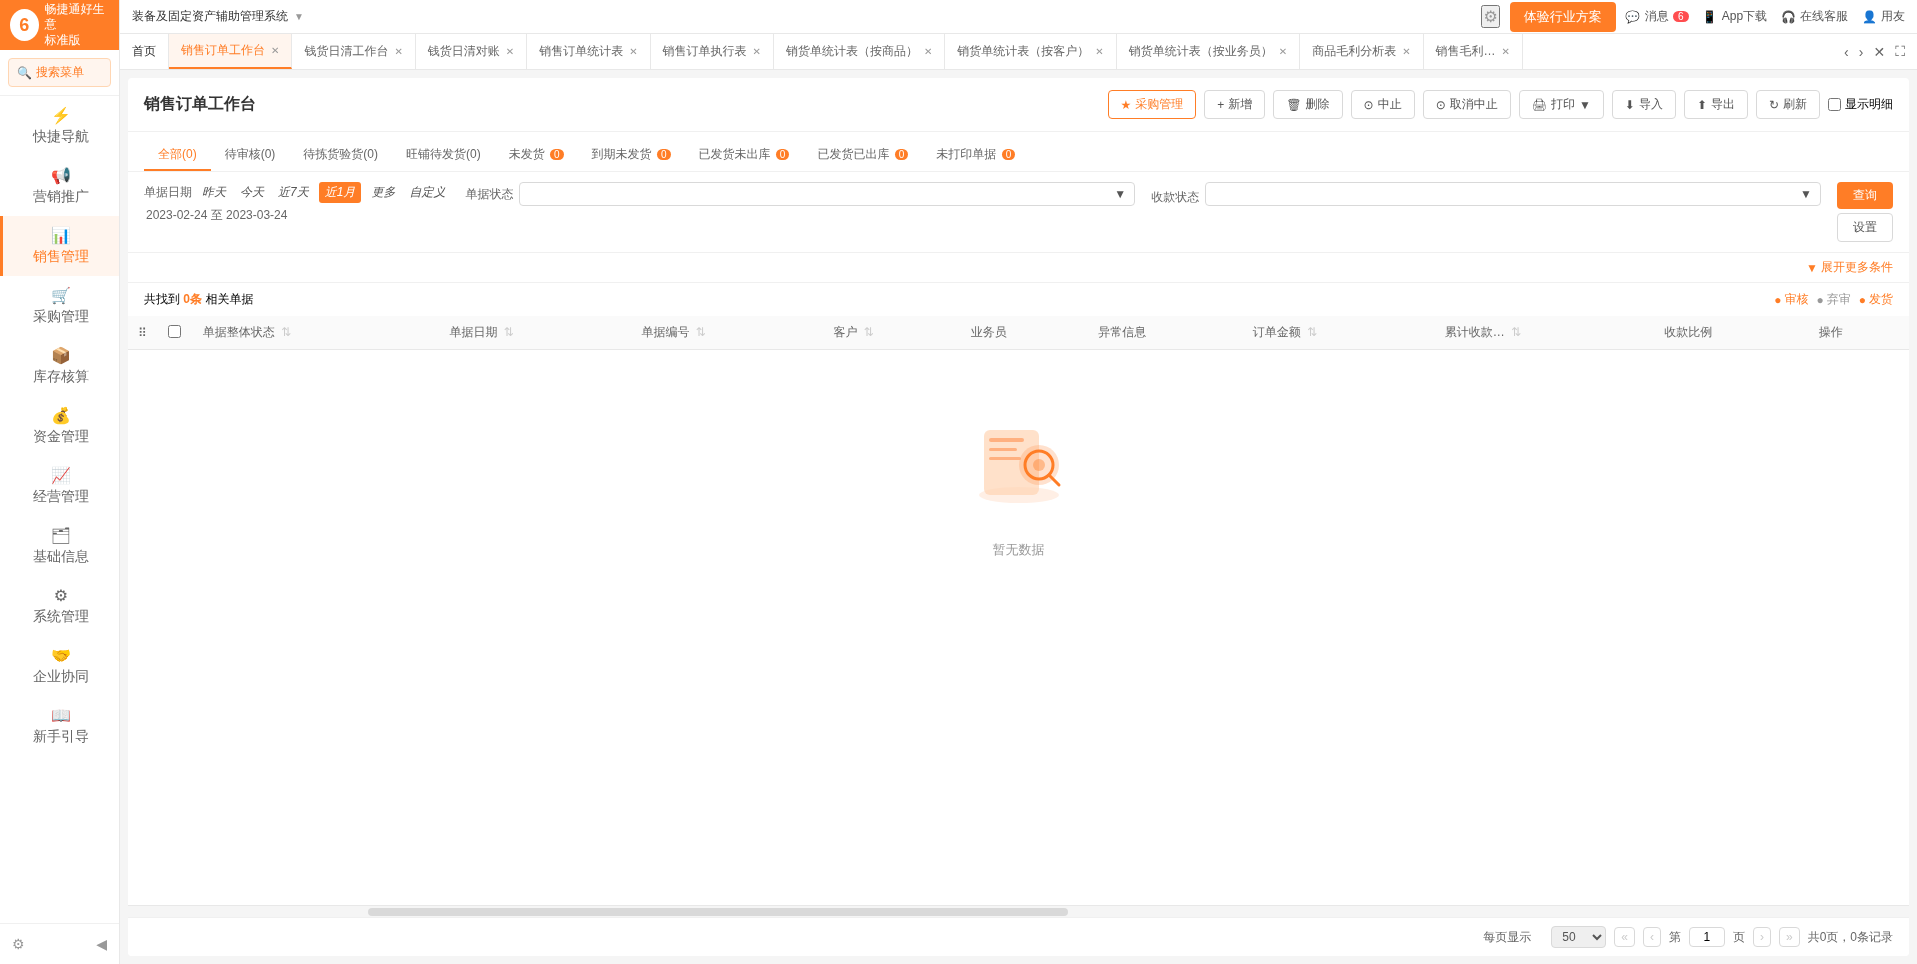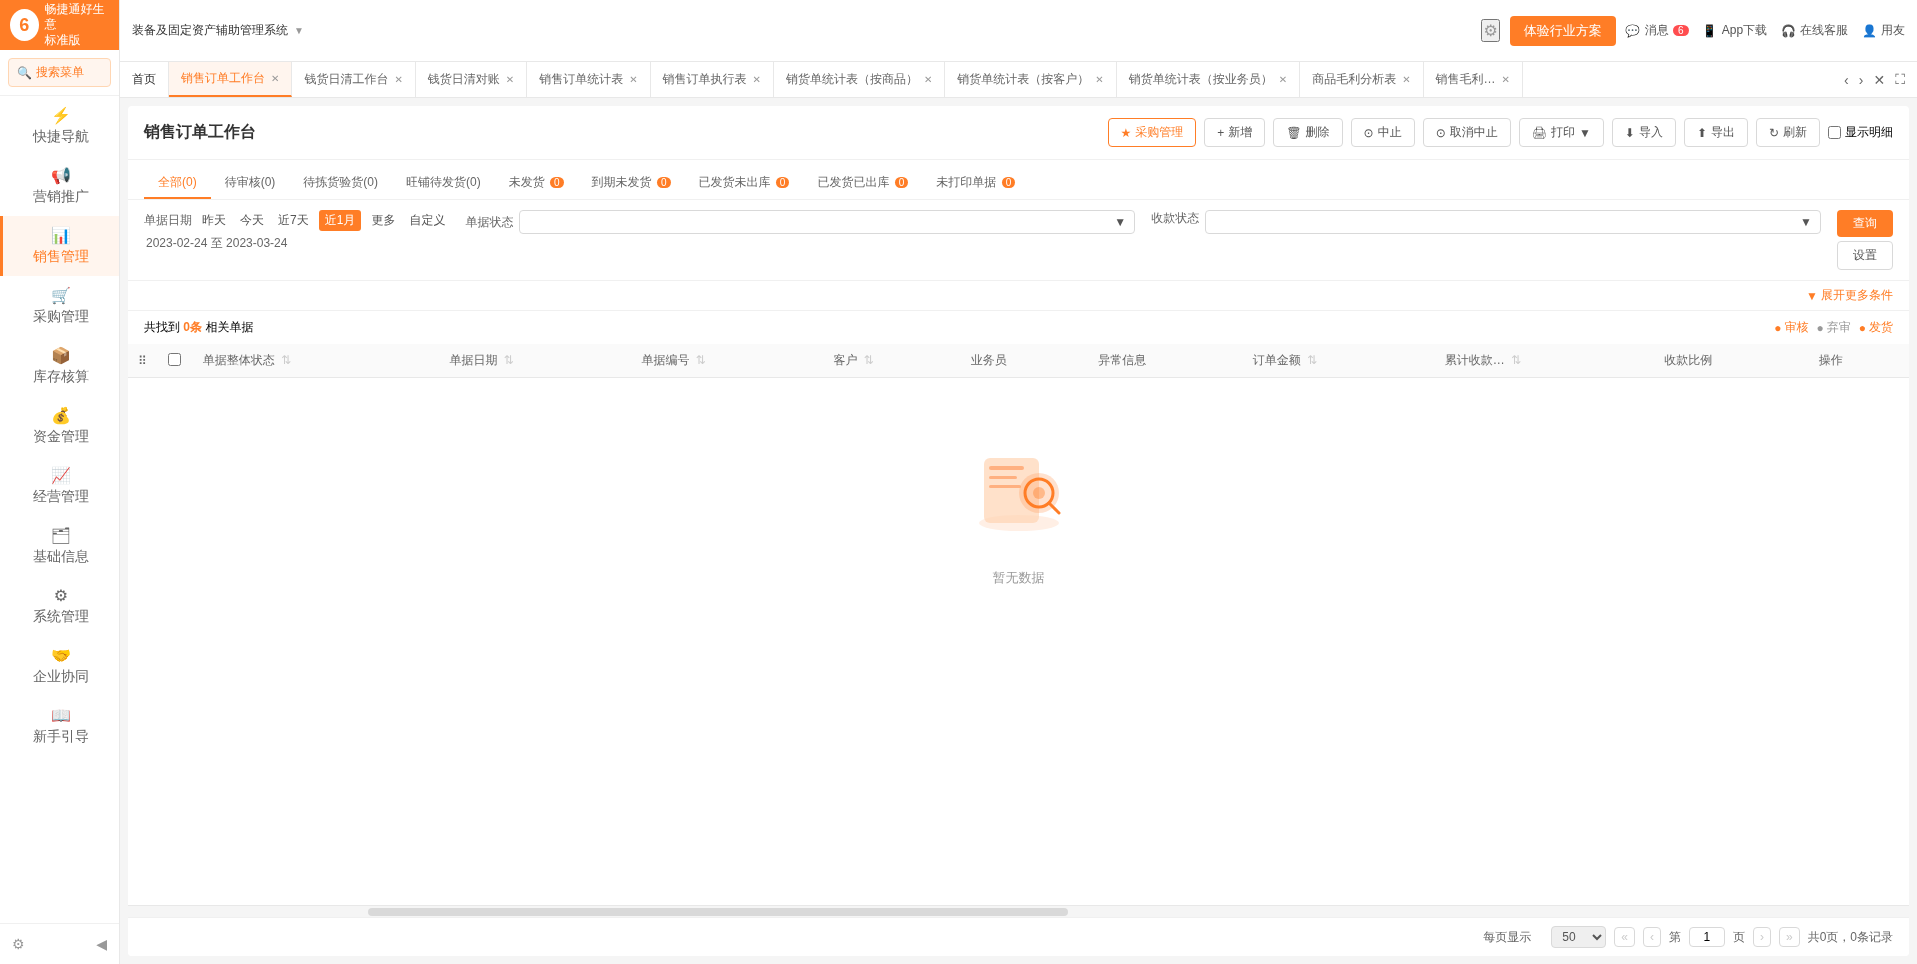--- a/index.html
+++ b/index.html
@@ -17,21 +17,21 @@
     .sidebar-item.active { background: #fff5ee; color: #ff7d26; border-left-color: #ff7d26; }
     .sidebar-item-icon { font-size: 16px; margin-bottom: 3px; }
     .sidebar-item-label { font-size: 14px; text-align: center; }
     .sidebar-bottom { padding: 8px; display: flex; justify-content: space-between; border-top: 1px solid #f0f0f0; }
     .sidebar-bottom-btn { background: none; border: none; cursor: pointer; color: #999; font-size: 14px; padding: 4px; }
 
     
     .main { flex: 1; display: flex; flex-direction: column; overflow: hidden; }
 
     
-    .topbar { height: 62px; background: #fff; border-bottom: 1px solid #e8e8e8; display: flex; align-items: center; padding: 0 12px; gap: 10px; flex-shrink: 0; }
+    .topbar { height: 34px; background: #fff; border-bottom: 1px solid #e8e8e8; display: flex; align-items: center; padding: 0 12px; gap: 10px; flex-shrink: 0; }
     .topbar-title { color: #333; font-size: 13px; font-weight: 500; flex: 1; display: flex; align-items: center; gap: 6px; }
     .topbar-title-arrow { color: #999; font-size: 10px; }
     .topbar-btn-solution { background: #ff7d26; color: #fff; border: none; border-radius: 4px; padding: 6px 14px; cursor: pointer; font-size: 13px; }
     .topbar-actions { display: flex; align-items: center; gap: 14px; margin-left: auto; }
     .topbar-action { display: flex; align-items: center; gap: 4px; color: #555; cursor: pointer; font-size: 12px; }
     .topbar-action-badge { background: #ff4d4f; color: #fff; border-radius: 10px; font-size: 10px; padding: 0 4px; min-width: 16px; text-align: center; }
     .topbar-settings-icon { color: #999; cursor: pointer; font-size: 16px; }
 
     
     .tabbar { height: 36px; background: #fff; border-bottom: 1px solid #e8e8e8; display: flex; align-items: stretch; flex-shrink: 0; overflow: hidden; }
@@ -52,21 +52,21 @@
     .page-actions { display: flex; align-items: center; gap: 8px; }
     .btn { border: none; cursor: pointer; padding: 5px 12px; border-radius: 4px; font-size: 12px; display: flex; align-items: center; gap: 4px; }
     .btn-smart { background: #fff; border: 1px solid #ff7d26; color: #ff7d26; }
     .btn-default { background: #fff; border: 1px solid #d9d9d9; color: #555; }
 
     
     .sub-tabs { display: flex; align-items: center; padding: 8px 16px 0; gap: 0; border-bottom: 1px solid #f0f0f0; }
     .sub-tab { padding: 6px 14px; cursor: pointer; color: #666; font-size: 12px; border-bottom: 2px solid transparent; white-space: nowrap; }
     .sub-tab.active { color: #ff7d26; border-bottom-color: #ff7d26; }
     .sub-tab .badge-orange { background: #ff7d26; color: #fff; border-radius: 10px; font-size: 10px; padding: 0 4px; margin-left: 2px; }
-    .filter-date-btn { background: none; border: none; color: #555; cursor: pointer; font-size: 12px; padding: 2px 4px; }
+    .filter-date-btn { background: none; border: none; color: #555; cursor: pointer; font-size: 12px; padding: 2px 4px; font-style: italic; }
     .filter-date-btn.active-month { background: #ff7d26; color: #fff; border-radius: 3px; padding: 2px 6px; }
     .filter-select { border: 1px solid #d9d9d9; border-radius: 4px; padding: 4px 8px; min-width: 120px; color: #555; background: #fff; font-size: 12px; cursor: pointer; display: flex; align-items: center; justify-content: space-between; gap: 4px; }
     .expand-btn { background: none; border: none; color: #ff7d26; cursor: pointer; font-size: 12px; display: flex; align-items: center; gap: 3px; margin-left: auto; }
     .search-btn { background: #ff7d26; color: #fff; border: none; border-radius: 4px; padding: 5px 16px; cursor: pointer; font-size: 12px; }
     .setting-btn { background: #fff; border: 1px solid #d9d9d9; color: #555; border-radius: 4px; padding: 5px 12px; cursor: pointer; font-size: 12px; }
 
     
     .result-bar { padding: 8px 16px; display: flex; align-items: center; justify-content: space-between; }
     .result-actions { display: flex; align-items: center; gap: 8px; }
     .result-action-btn { background: none; border: none; cursor: pointer; font-size: 12px; display: flex; align-items: center; gap: 3px; }
@@ -355,21 +355,21 @@
         </div>
 
         <div style="display:flex;align-items:center;gap:6px;flex:1;">
           <span style="color:#666;font-size:12px;white-space:nowrap;">单据状态</span>
           <div class="filter-select" style="flex:1;">
             <span></span>
             <span>▼</span>
           </div>
         </div>
 
-        <div style="display:flex;align-items:flex-start;gap:6px;flex:1;">
+        <div style="display:flex;align-items:flex-end;gap:6px;flex:1;">
           <span style="color:#666;font-size:12px;white-space:nowrap;">收款状态</span>
           <div class="filter-select" style="flex:1;">
             <span></span>
             <span>▼</span>
           </div>
         </div>
 
         <div style="display:flex;flex-direction:column;gap:4px;margin-left:auto;">
           <button class="search-btn">查询</button>
           <button class="setting-btn">设置</button>

